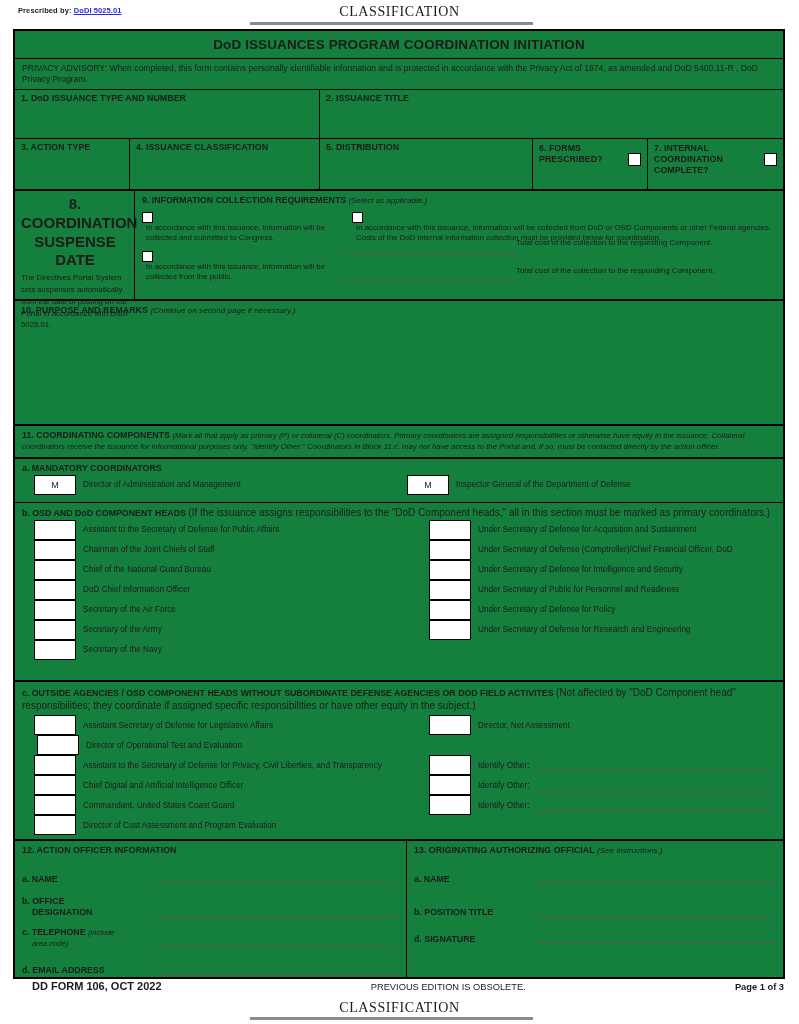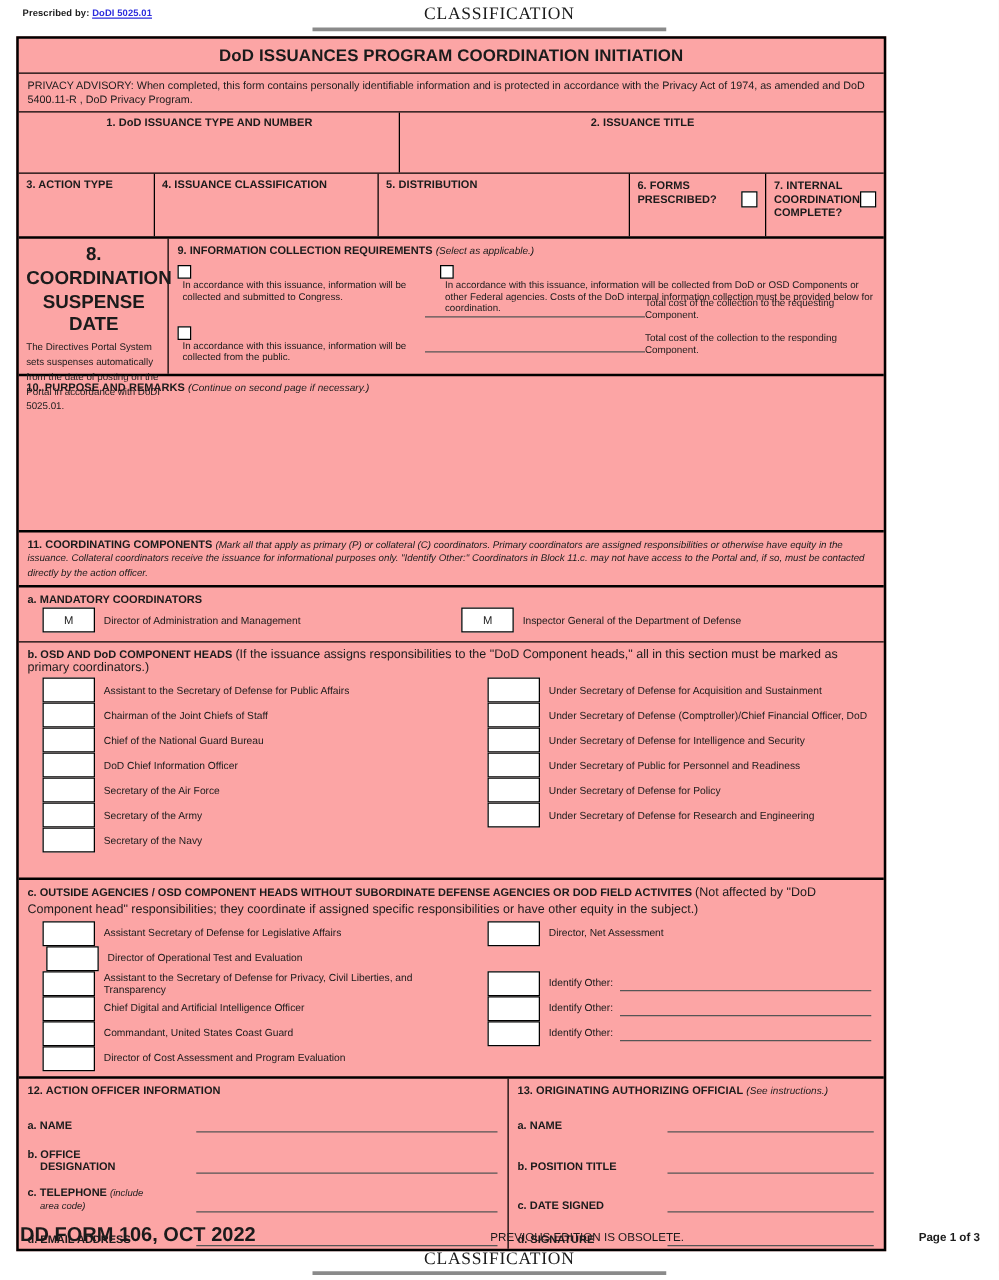--- a/index.html
+++ b/index.html
@@ -29,44 +29,44 @@
     position:absolute;left:0;top:1000px;width:799px;text-align:center;
     font-family:"Liberation Serif", serif;font-size:14px;letter-spacing:.6px;
   }
   .class-rule-bottom{
     position:absolute;left:250px;top:1017px;width:283px;height:3px;
     background:#8a8a8a;
   }
 
   
   .form{
-    position:absolute;left:13px;top:29px;width:696px;
+    position:absolute;left:13px;top:29px;width:772px;
     border:2px solid #000;
     box-sizing:border-box;
-    background:#fca5a5;
+    background:#15803d;
   }
   .row{display:flex;}
   .cell{box-sizing:border-box;position:relative;}
   .bb{border-bottom:1px solid #000;}
   .br{border-right:1px solid #000;}
   .bb2{border-bottom:2px solid #000;}
 
   .title-bar{
     text-align:center;font-size:13.5px;font-weight:bold;
     padding:6px 0 6px 0;letter-spacing:.1px;
   }
   .privacy{
     font-size:8.6px;line-height:1.28;padding:4px 6px 4px 7px;
   }
   .lbl{
     font-size:8.8px;font-weight:bold;letter-spacing:.05px;
   }
   .lbl-it{font-weight:normal;font-style:italic;font-size:8px;}
 
-  .h-block1{height:48px;text-align:center;}
+  .h-block1{height:48px;}
   .h-block3{height:50px;}
 
   .pad{padding:3px 5px 0 6px;}
 
   
   .ckbox{
     display:inline-block;width:11px;height:11px;
     border:1px solid #000;background:#fff;box-sizing:border-box;
     vertical-align:middle;
   }
@@ -116,21 +116,21 @@
   .fr{display:flex;align-items:flex-end;box-sizing:border-box;}
   .fl{font-size:8.8px;font-weight:bold;padding:0 0 2px 7px;line-height:1.2;}
   .fl .it{font-weight:normal;font-style:italic;font-size:7.6px;}
   .uline{flex:1;border-bottom:1.6px solid #555;height:0;margin:0 8px 2px 0;}
 
   
   .footer{
     position:absolute;left:16px;top:980px;width:768px;
     display:flex;align-items:baseline;
   }
-  .f-left{font-size:16px;font-weight:bold;}
+  .f-left{font-size:11px;font-weight:bold;margin-left:16px;}
   .f-mid{flex:1;text-align:center;font-size:9.3px;}
   .f-right{font-size:9.3px;font-weight:bold;}
 </style>
 </head>
 <body>
 
 <div class="page">
 
   <div class="prescribed"><span>Prescribed by: </span><a href="#">DoDI 5025.01</a></div>
   <div class="classification-top">CLASSIFICATION</div>
@@ -393,24 +393,20 @@
         <div class="lbl" style="padding:4px 0 4px 7px;"><span>13.  ORIGINATING AUTHORIZING OFFICIAL</span> <span class="lbl-it">(See instructions.)</span></div>
 
         <div class="fr" style="height:27px;">
           <div class="fl" style="width:120px;">a. NAME</div>
           <div class="uline"></div>
         </div>
         <div class="fr" style="height:33px;">
           <div class="fl" style="width:120px;">b. POSITION TITLE</div>
           <div class="uline"></div>
         </div>
-        <div class="fr" style="height:31px;">
-          <div class="fl" style="width:120px;">c. DATE SIGNED</div>
-          <div class="uline"></div>
-        </div>
         <div class="fr" style="height:27px;">
           <div class="fl" style="width:120px;">d. SIGNATURE</div>
           <div class="uline"></div>
         </div>
       </div>
     </div>
 
   </div>
 
   <div class="footer">

